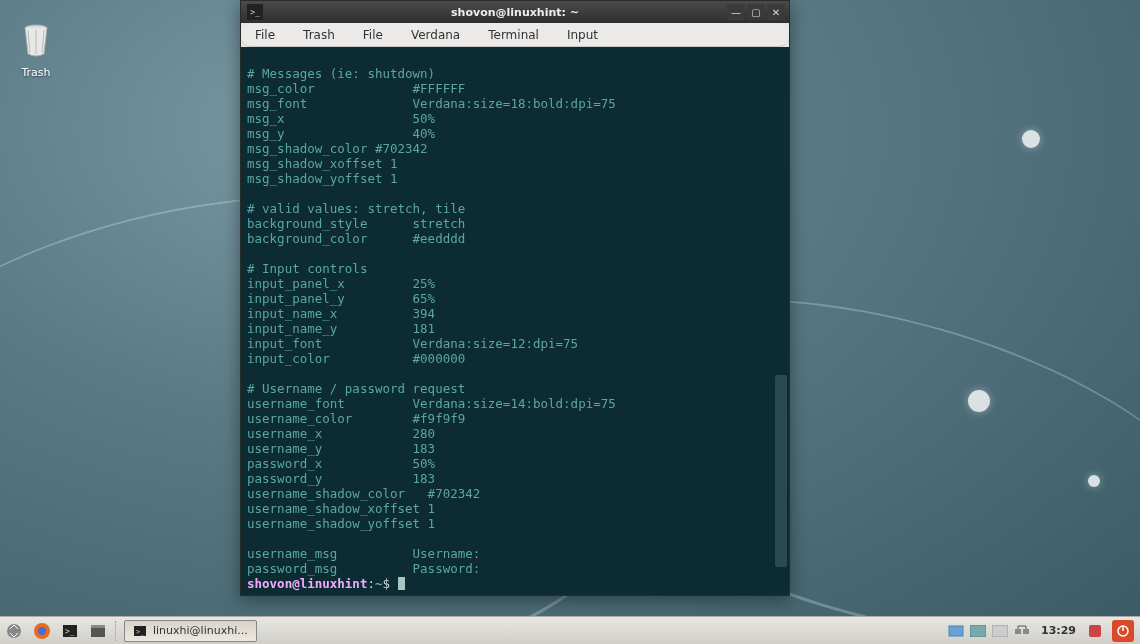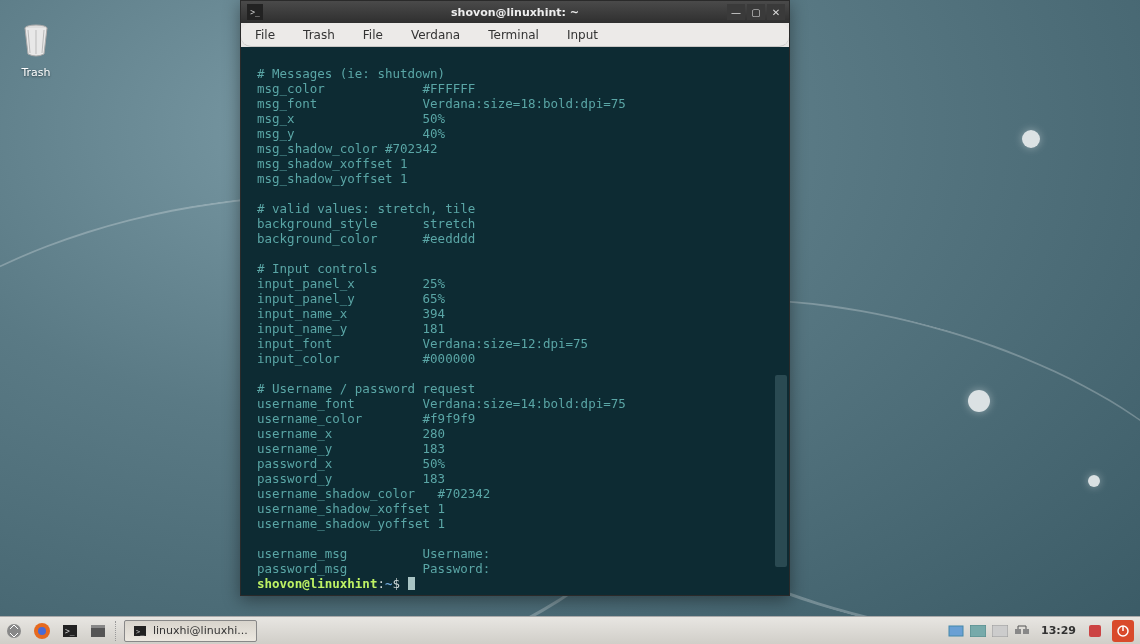--- a/index.html
+++ b/index.html
@@ -49,23 +49,23 @@
   padding: 0 6px; gap: 12px; font-size: 12px; color:#333;
   border-bottom: 1px solid #c8c6c4;
   border-radius: 10px;
 }
 .menubar .item { padding: 2px 8px; cursor:pointer; }
 
 .terminal-body {
   flex:1; background:#0d2b33; color:#5aa6a6;
   font-family: "DejaVu Sans Mono","Menlo",monospace;
   font-size: 12.5px; line-height: 15px;
-  padding: 4px 16px; white-space: pre; overflow:hidden;
-}
-.prompt-user { color:#bef264; font-weight:bold; }
+  padding: 4px 6px; white-space: pre; overflow:hidden;
+}
+.prompt-user { color:#f0abfc; font-weight:bold; }
 .prompt-path { color:#6fa8dc; font-weight:bold; }
 .prompt-sep { color:#cfd8d8; }
 .cursor { display:inline-block; width:7px; height:13px; background:#a8c4c4; vertical-align:-2px;}
 
 .scrollbar {
   position:absolute; right:1px; top:46px; bottom:1px; width:14px;
   background:#0d2b33;
 }
 .scroll-thumb { position:absolute; right:1px; width:12px; top:60%; height:35%; background:#2a4a52; border-radius:2px;}
 

